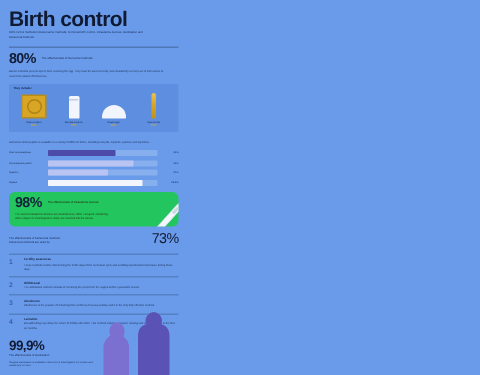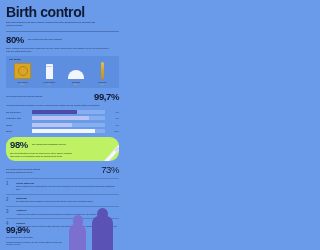--- a/index.html
+++ b/index.html
@@ -61,21 +61,21 @@
 
   .bars{margin-top:3px;}
   .bar-row{display:flex;align-items:center;gap:2px;margin-bottom:2.5px;}
   .bar-lbl{font-size:1.7px;color:#16294d;width:24px;line-height:1.2;}
   .bar-track{flex:1;height:4px;background:rgba(255,255,255,.20);border-radius:0.5px;position:relative;}
   .bar-fill{height:100%;border-radius:0.5px;}
   .bar-pct{font-size:1.7px;color:#16294d;width:12px;text-align:right;}
 
   
   .gold{
-    margin:4px 6px 0 6px;background:#bef264;border-radius:9px;
+    margin:4px 6px 0 6px;background:#22c55e;border-radius:4px;
     padding:3px 4px 3.5px 4px;position:relative;overflow:hidden;
   }
   .big98{font-size:9.5px;font-weight:bold;letter-spacing:-0.4px;color:#14203c;line-height:1;}
   .gold-row{display:flex;align-items:flex-start;gap:4px;}
   .gold-lede{font-size:1.9px;line-height:1.5;color:#2a2206;padding-top:3px;flex:1;max-width:48px;}
   .gold-para{font-size:1.8px;line-height:1.6;color:#33290a;margin-top:2px;max-width:62px;}
   .stick{
     position:absolute;right:5px;top:5px;width:4px;height:26px;background:#f4f7fc;
     border-radius:2px;transform:rotate(42deg);box-shadow:0 0 0 0.4px #c9d3e2 inset;
   }
@@ -165,24 +165,20 @@
           <div class="applic"></div>
         </div>
         <div class="ic-name">Spermicide</div>
         <div class="ic-val">72%</div>
       </div>
 
     </div>
   </div>
 
   <div class="sec997">
-    <div class="row-right">
-      <div class="lede-l">The effectiveness of the hormonal methods</div>
-      <div class="big997">99,7%</div>
-    </div>
     <div class="note">Hormonal contraception is available in a variety of different forms, including oral pills, implants, patches and injections.</div>
 
     <div class="bars">
       <div class="bar-row">
         <div class="bar-lbl">Oral contraceptives</div>
         <div class="bar-track">
           <div class="bar-fill" id="bar0" style="width: 62%; background: rgb(76, 75, 168);"></div>
         </div>
         <div class="bar-pct">91%</div>
       </div>

